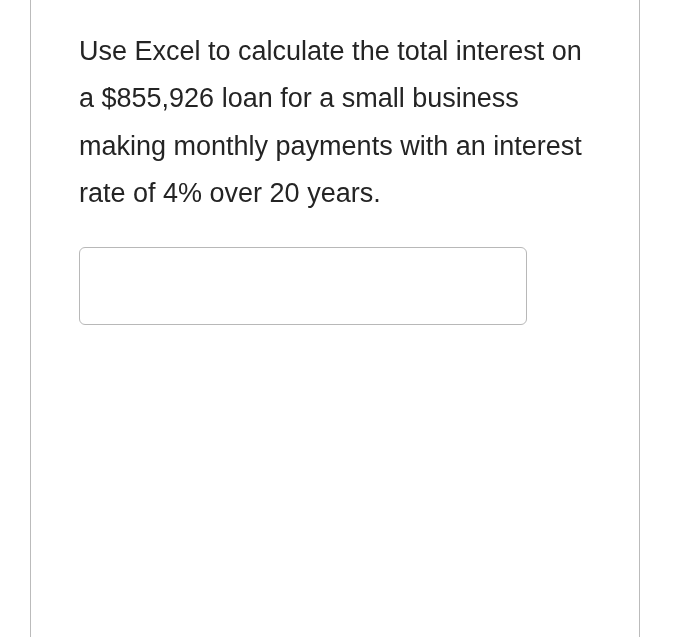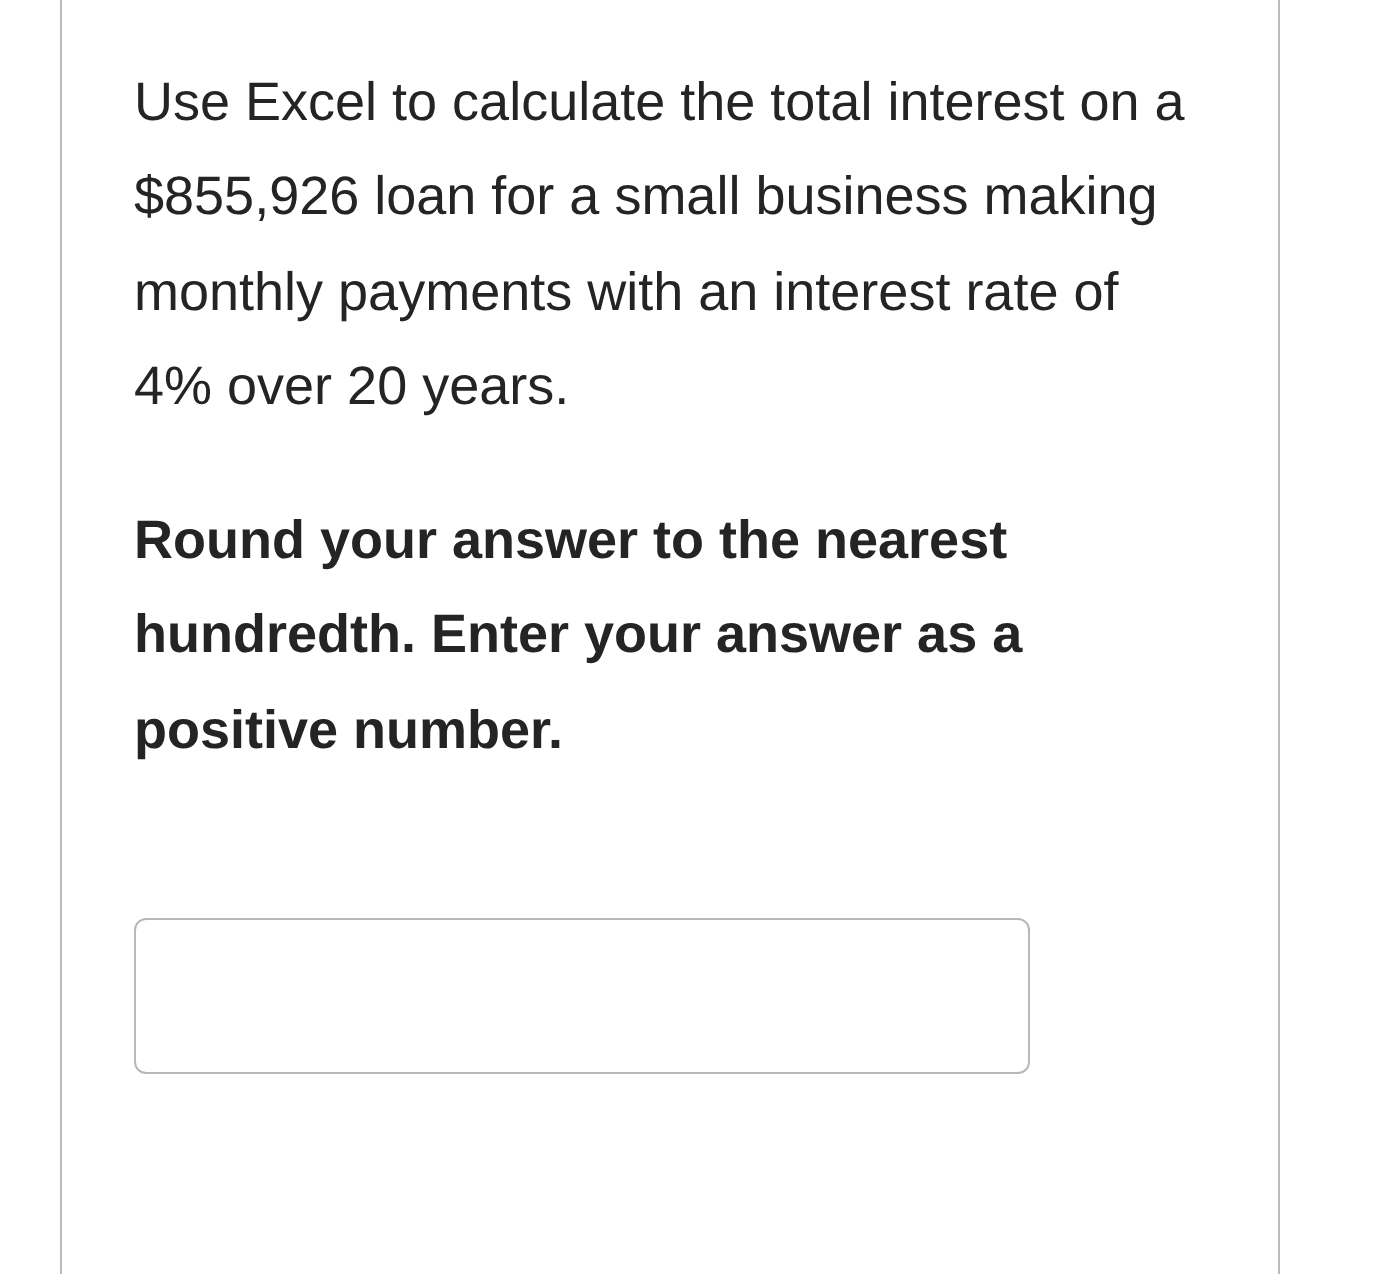--- a/index.html
+++ b/index.html
@@ -15,21 +15,21 @@
       position: relative;
     }
     .question-card {
       position: absolute;
       left: 30px;
       top: 0;
       width: 610px;
       height: 637px;
       border-left: 1px solid #bbb;
       border-right: 1px solid #bbb;
-      padding: 28px 38px 40px 36px;
+      padding: 28px 38px 40px 48px;
     }
     .question-text {
       font-size: 27px;
       line-height: 1.75;
       color: #242424;
       font-weight: 400;
       margin-bottom: 30px;
     }
     .question-instruction {
       font-size: 27px;
@@ -47,15 +47,14 @@
       padding: 0 16px;
       background: #ffffff;
       outline: none;
     }
   </style>
 </head>
 <body>
 
 <div class="question-card">
   <p class="question-text">Use Excel to calculate the total interest on a $855,926 loan for a small business making monthly payments with an interest rate of 4% over 20 years.</p>
-  <p class="question-instruction">Round your answer to the nearest hundredth. Enter your answer as a positive number.</p>
   <input type="text" class="answer-input" placeholder="" style="">
 </div>
 
 </body></html>

